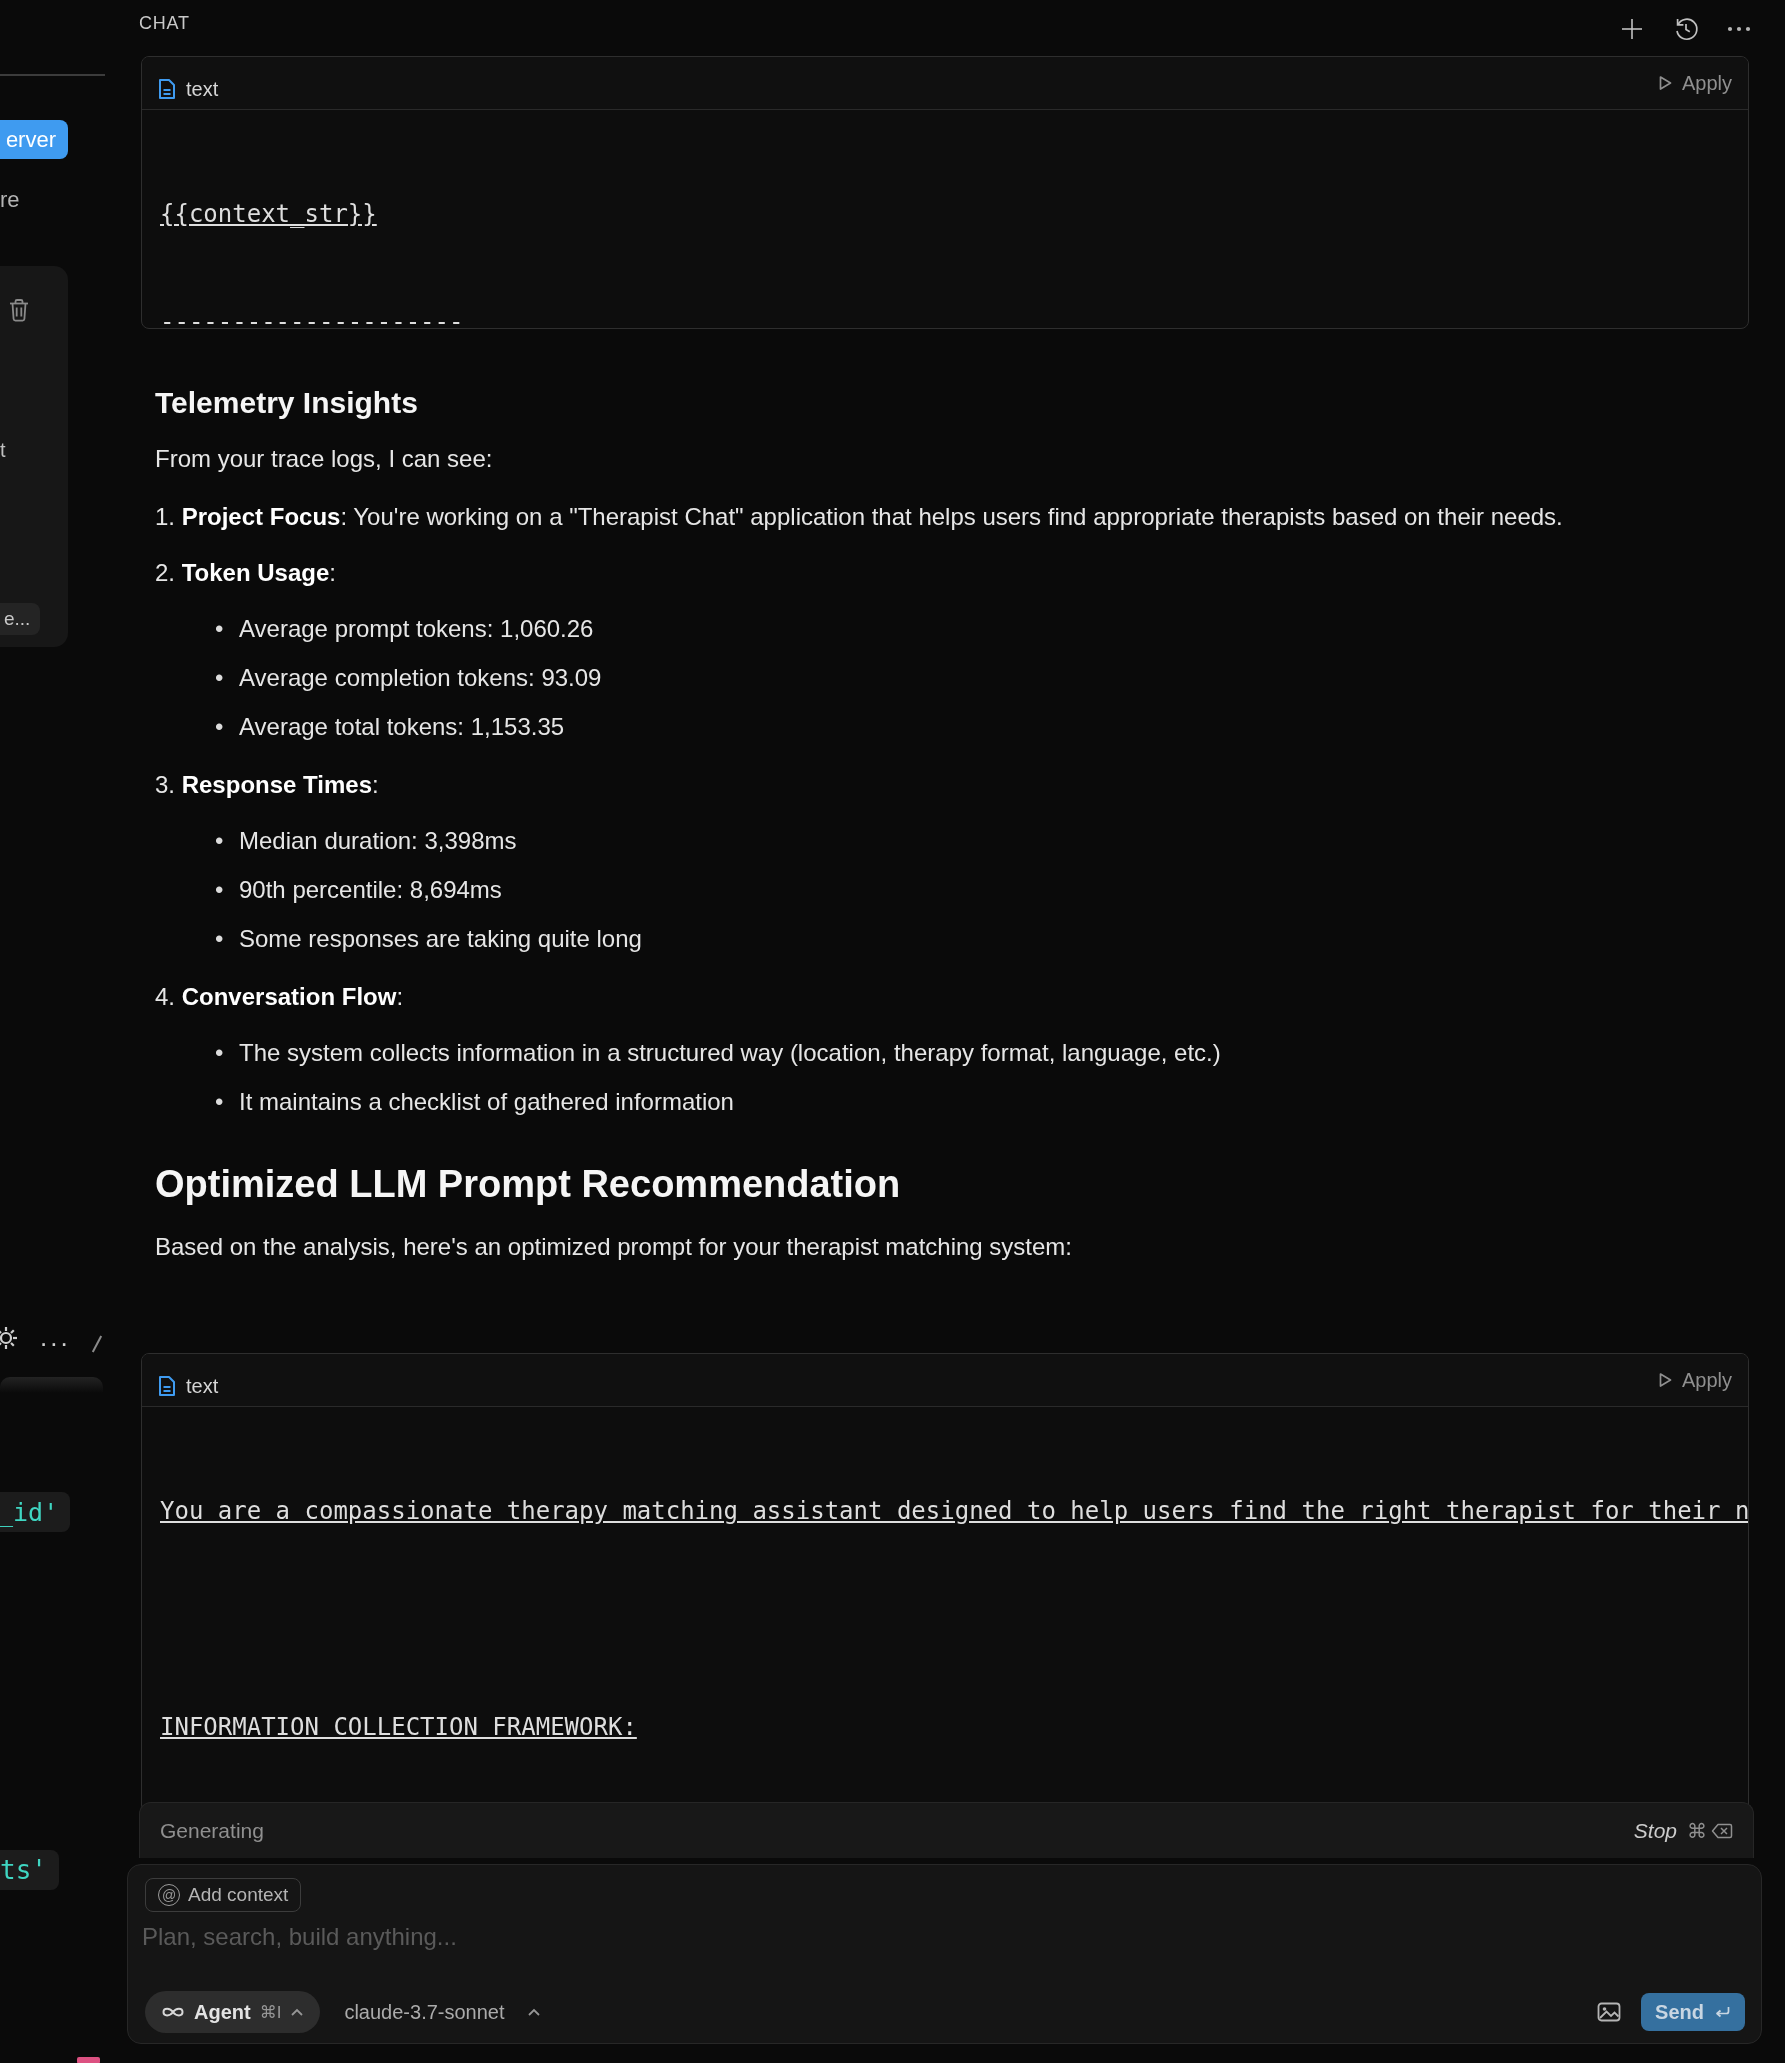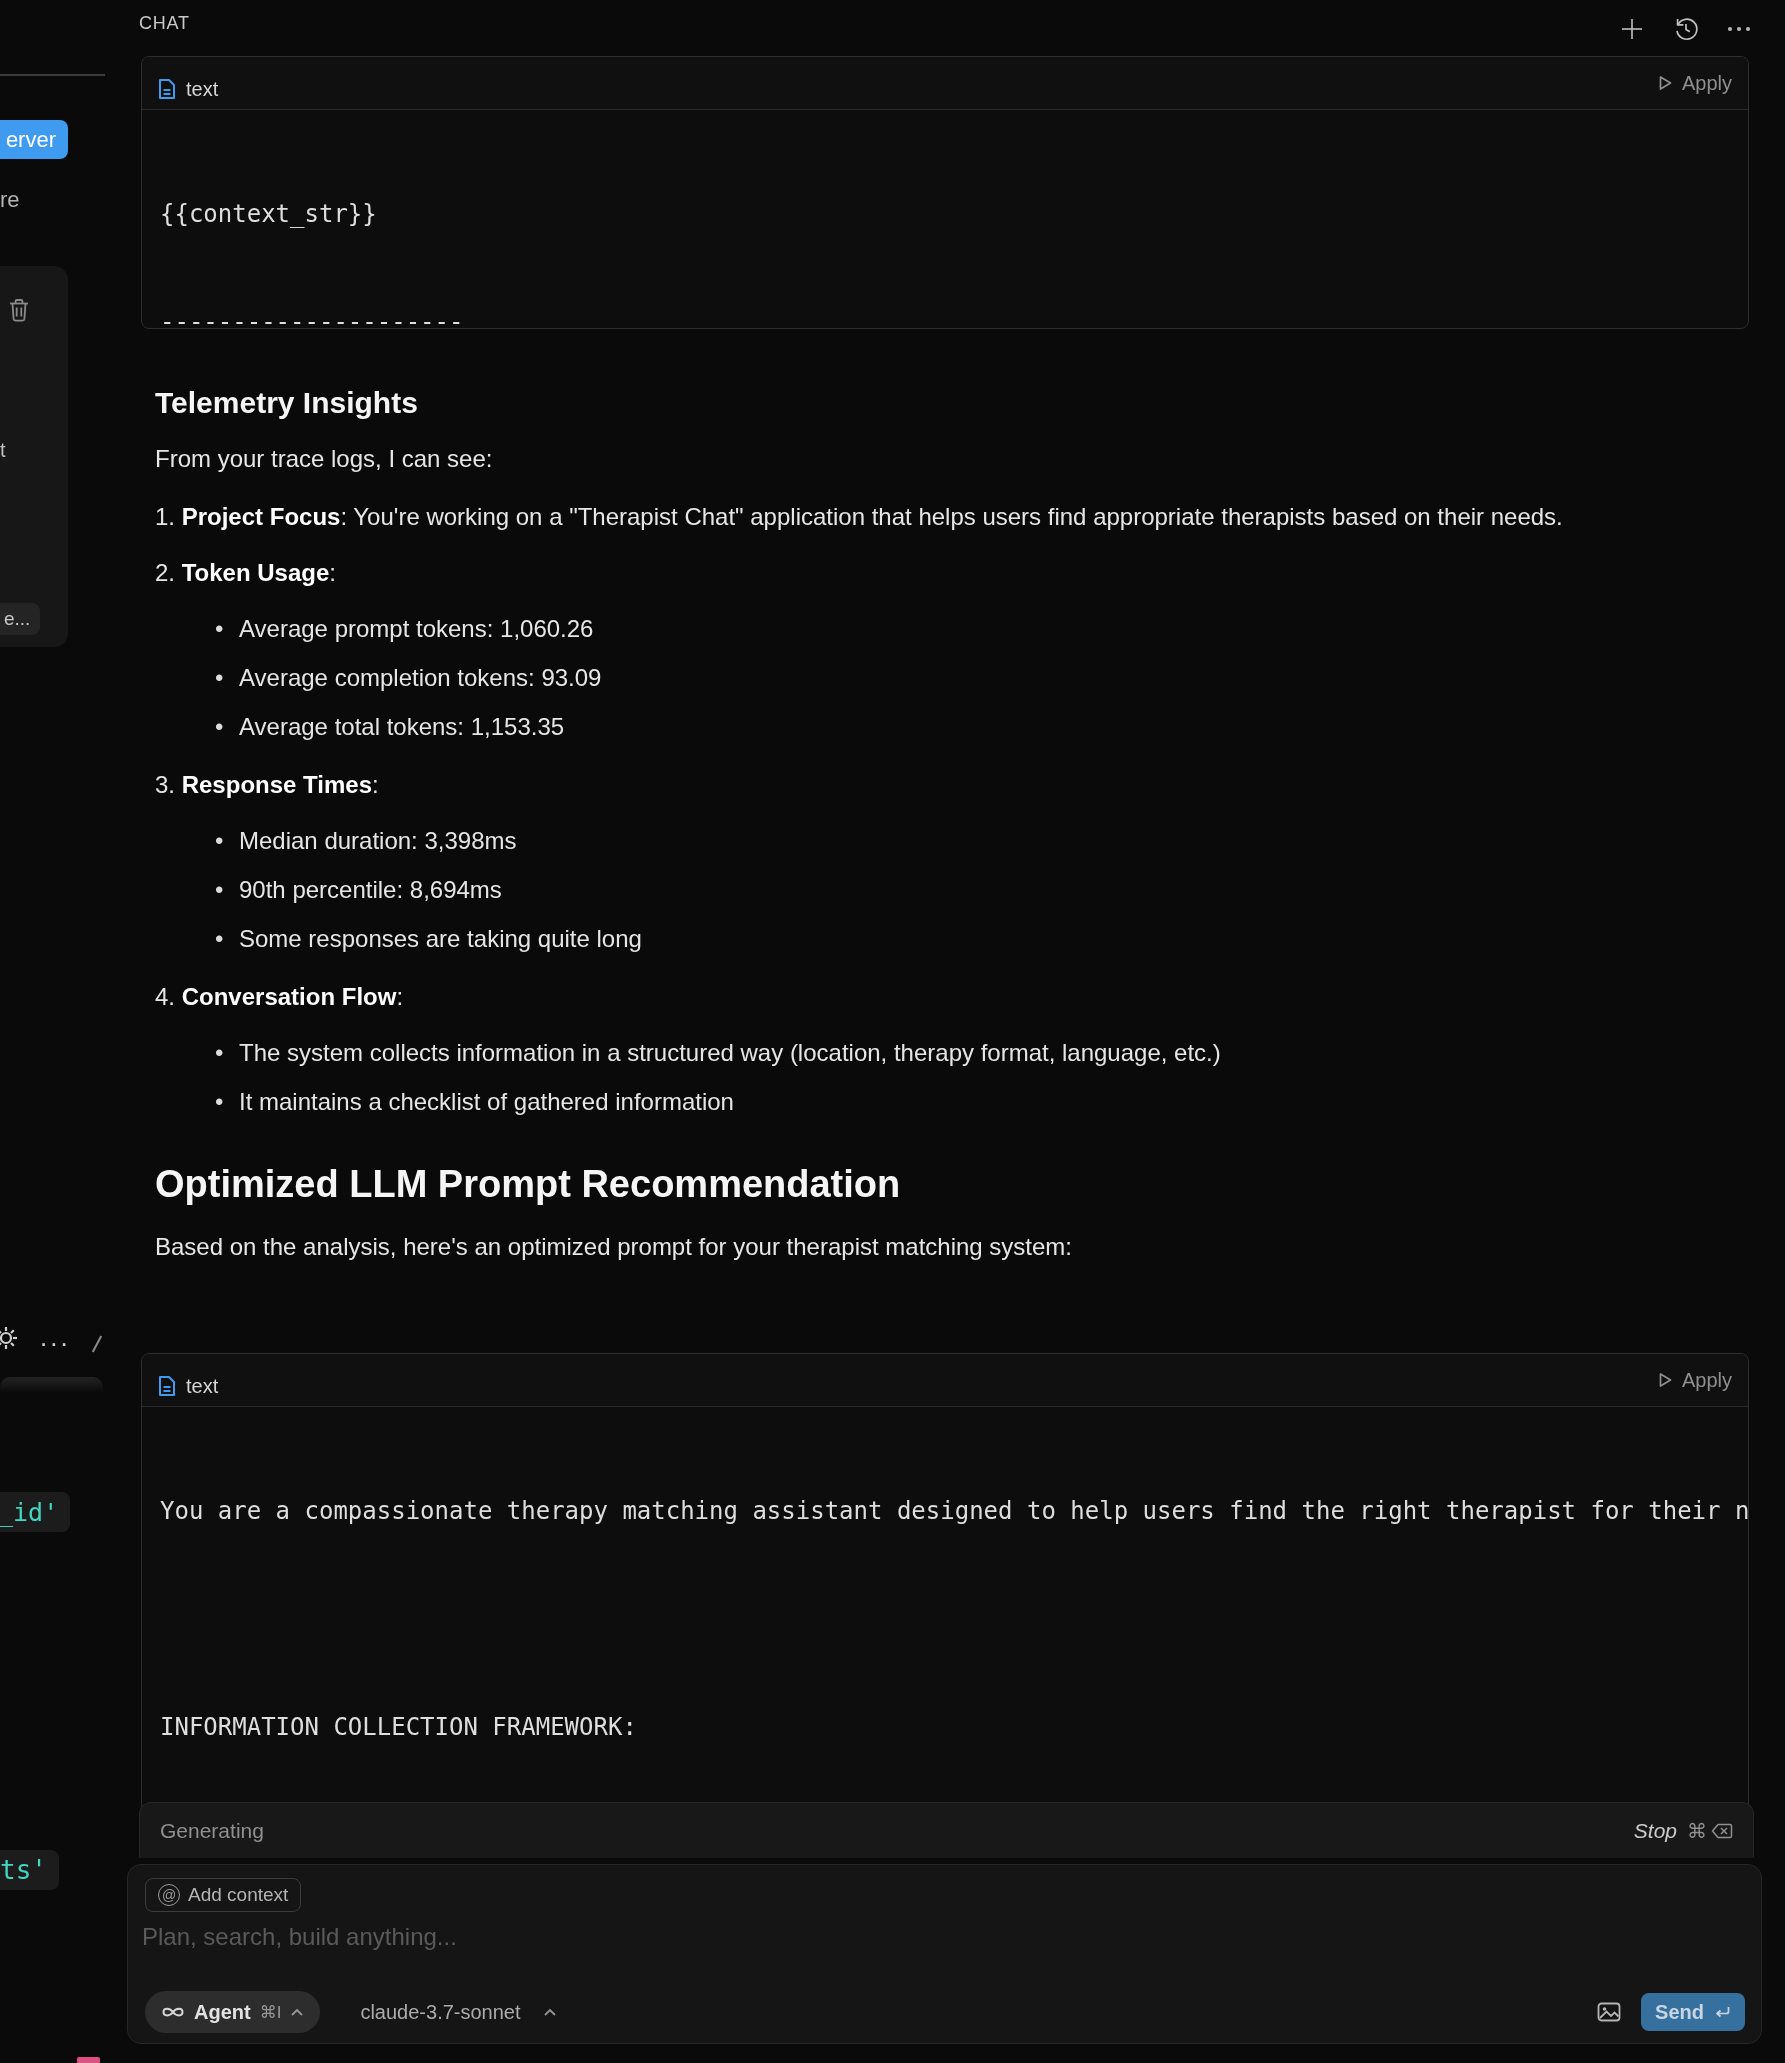--- a/index.html
+++ b/index.html
@@ -72,21 +72,21 @@
     height:53px; display:flex; align-items:center; justify-content:space-between;
     padding:0 16px; border-bottom:1px solid #2a2a2a; background:#101010;
   }
   .code-lang { display:flex; align-items:center; gap:10px; font-size:20px; color:#d6d6d6;margin-top:12px; }
   .apply-btn { display:flex; align-items:center; gap:9px; font-size:20px; color:#8f8f8f; cursor:pointer; }
   .code-body {
     padding:14px 18px;
     font-family:"DejaVu Sans Mono","Liberation Mono",monospace;
     font-size:24px; line-height:36px; color:#dedede; white-space:pre;
   }
-  .code-line { min-height:36px; }
+  .code-line { min-height:36px;text-decoration:underline; }
 
   
   .prose { left:155px; top:386px; width:1610px; }
   .prose h2 { font-size:30px; line-height:34px; font-weight:700; color:#f5f5f5; margin:0 0 24px; }
   .prose h1 { font-size:38px; line-height:44px; font-weight:700; color:#f5f5f5; margin:45px 0 26px; }
   .prose p  { font-size:24px; line-height:30px; margin:0 0 28px; color:#e6e6e6; }
   .num-item { font-size:24px; line-height:30px; margin:0 0 26px; color:#e6e6e6; }
   .num-item b { color:#ffffff; }
   ul.bullets { list-style:none; margin:0 0 28px; }
   ul.bullets li {
@@ -138,21 +138,21 @@
   .composer-row {
     position:absolute; left:17px; right:16px; top:126px; height:42px;
     display:flex; align-items:center;
   }
   .agent-pill {
     height:42px; background:#2d2d2d; border-radius:21px;
     display:flex; align-items:center; gap:9px; padding:0 16px; cursor:pointer;
   }
   .agent-label { font-size:20px; font-weight:700; color:#e3e3e3; }
   .agent-kbd { font-size:17px; color:#969696; }
-  .model-select { display:flex; align-items:center; gap:22px; margin-left:40px; font-size:20px; color:#ababab; cursor:pointer; }
+  .model-select { display:flex; align-items:center; gap:22px; margin-left:24px; font-size:20px; color:#ababab; cursor:pointer; }
   .row-spacer { flex:1; }
   .img-btn { width:30px; height:30px; display:flex; align-items:center; justify-content:center; margin-right:17px; cursor:pointer; }
   .send-btn {
     height:38px; background:#35709f; border-radius:8px;
     display:flex; align-items:center; gap:10px; padding:0 14px;
     font-size:20px; color:#c9d6e2; cursor:pointer;font-weight:bold;
   }
   svg { display:block; }
 </style>
 </head>

